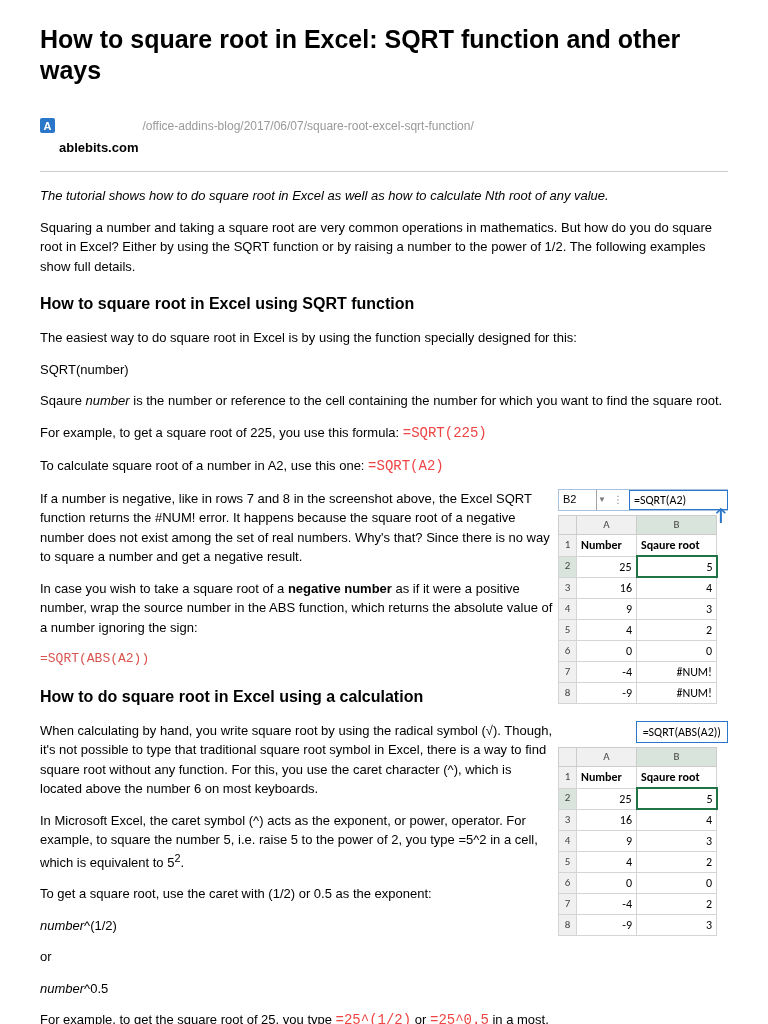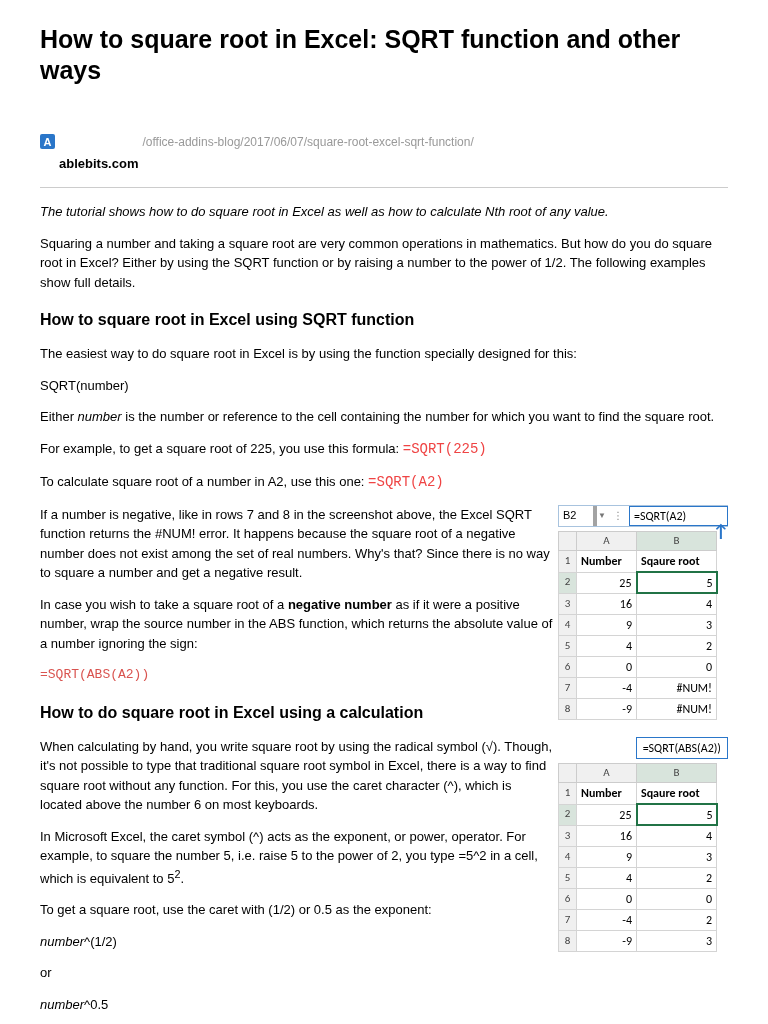--- a/index.html
+++ b/index.html
@@ -8,21 +8,21 @@
     font-size: 13px;
     line-height: 1.5;
     color: #000;
     background: #fff;
     width: 768px;
     padding: 24px 40px 20px 40px;
   }
   h1 {
     font-size: 25px;
     font-weight: bold;
-    margin-bottom: 24px;
+    margin-bottom: 8px;
     line-height: 1.25;
   }
   h2 {
     font-size: 16px;
     font-weight: bold;
     margin: 16px 0 12px 0;
   }
   p {
     margin-bottom: 12px;
   }
@@ -84,21 +84,21 @@
     display: flex;
     align-items: center;
     height: 22px;
     border: 1px solid #a8c3de;
     margin-bottom: 4px;
     background: #fff;
   }
   .fbar .cellref {
     width: 38px;
     padding: 0 4px;
-    border-right: 4px solid #a3a3a3;
+    border-right: 1px solid #a3a3a3;
     height: 100%;
     display: flex;
     align-items: center;
   }
   .fbar .dd {
     width: 10px;
     text-align: center;
     color: #777;
     font-size: 8px;
   }
@@ -202,21 +202,21 @@
 <p class="intro">The tutorial shows how to do square root in Excel as well as how to calculate Nth root of any value.</p>
 
 <p>Squaring a number and taking a square root are very common operations in mathematics. But how do you do square root in Excel? Either by using the SQRT function or by raising a number to the power of 1/2. The following examples show full details.</p>
 
 <h2>How to square root in Excel using SQRT function</h2>
 
 <p>The easiest way to do square root in Excel is by using the function specially designed for this:</p>
 
 <p>SQRT(number)</p>
 
-<p><span>Either </span><em>number</em><span> is the number or reference to the cell containing the number for which you want to find the square root.</span></p>
+<p><span>Sqaure </span><em>number</em><span> is the number or reference to the cell containing the number for which you want to find the square root.</span></p>
 
 <p><span>For example, to get a square root of 225, you use this formula: </span><code class="inline">=SQRT(225)</code></p>
 
 <p><span>To calculate square root of a number in A2, use this one: </span><code class="inline">=SQRT(A2)</code></p>
 
 <div class="content-row">
   <div class="text-col">
     <p>If a number is negative, like in rows 7 and 8 in the screenshot above, the Excel SQRT function returns the #NUM! error. It happens because the square root of a negative number does not exist among the set of real numbers. Why's that? Since there is no way to square a number and get a negative result.</p>
     <p><span>In case you wish to take a square root of a </span><strong>negative number</strong><span> as if it were a positive number, wrap the source number in the ABS function, which returns the absolute value of a number ignoring the sign:</span></p>
     <span class="formula-block">=SQRT(ABS(A2))</span>

